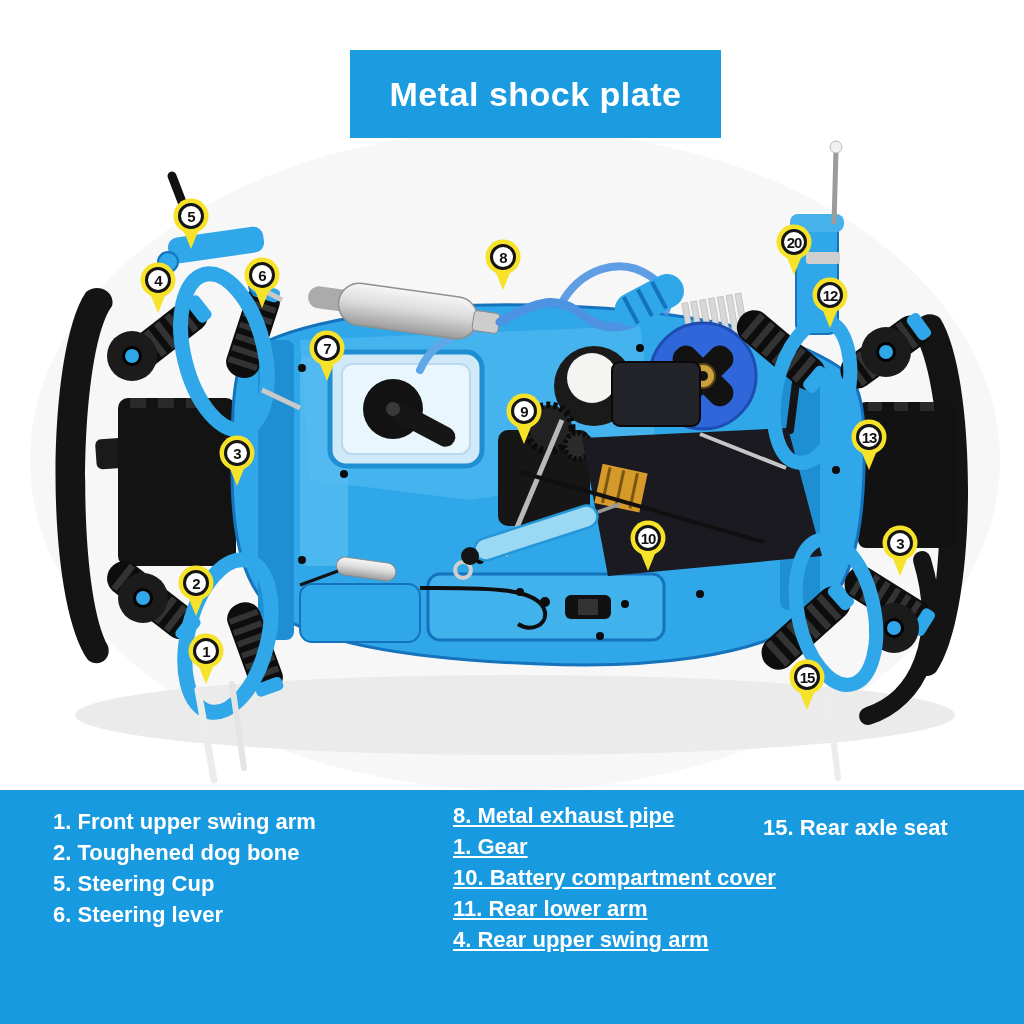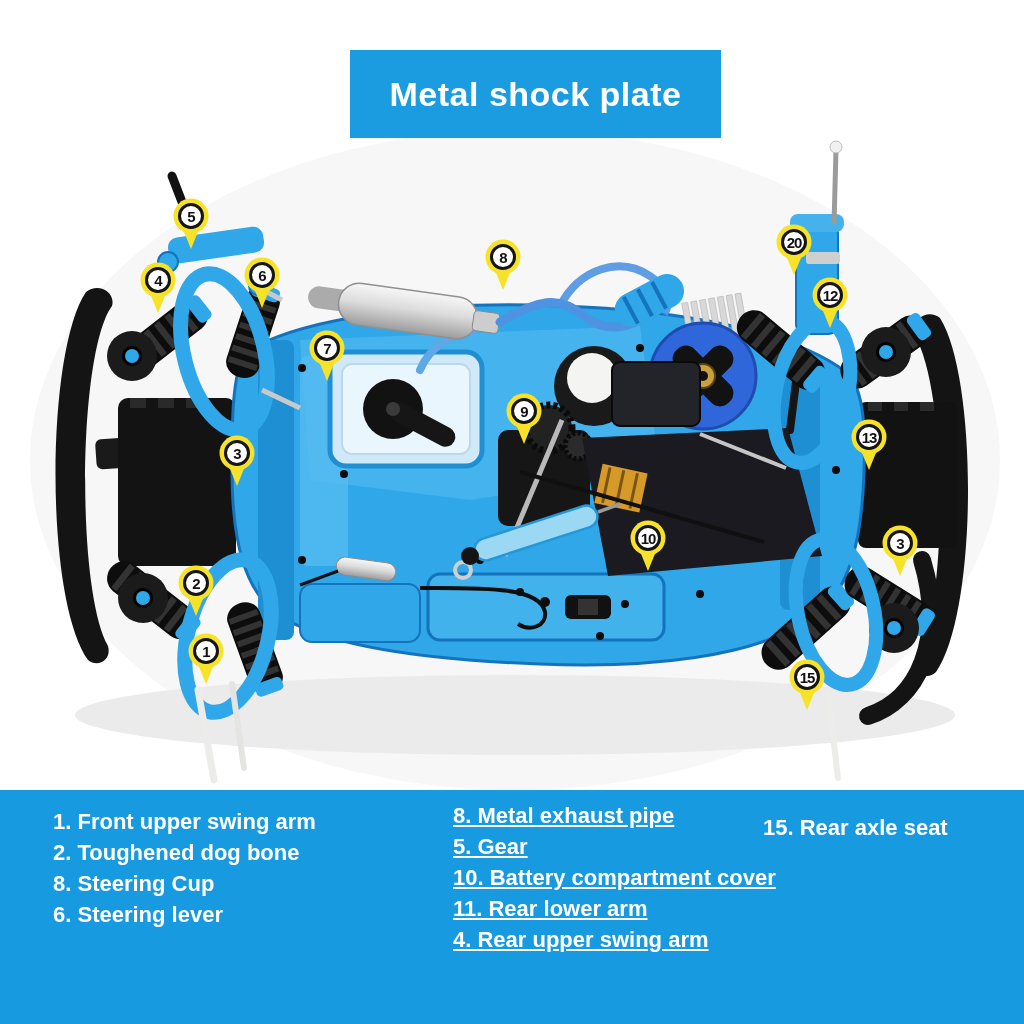--- a/index.html
+++ b/index.html
@@ -300,26 +300,26 @@
     </div>
 
   <div class="banner">
     <span>Metal shock plate</span>
   </div>
 
   <div class="legend">
     <ul id="legend-col-1">
         <li>1. Front upper swing arm</li>
         <li>2. Toughened dog bone</li>
-        <li>8. Steering Cup</li>
+        <li>5. Steering Cup</li>
         <li>6. Steering lever</li>
       </ul>
     <ul id="legend-col-2">
         <li>8. Metal exhaust pipe</li>
-        <li>5. Gear</li>
+        <li>1. Gear</li>
         <li>10. Battery compartment cover</li>
         <li>11. Rear lower arm</li>
         <li>4. Rear upper swing arm</li>
       </ul>
     <ul id="legend-col-3">
         <li>15. Rear axle seat</li>
       </ul>
   </div>
 
 </div>

